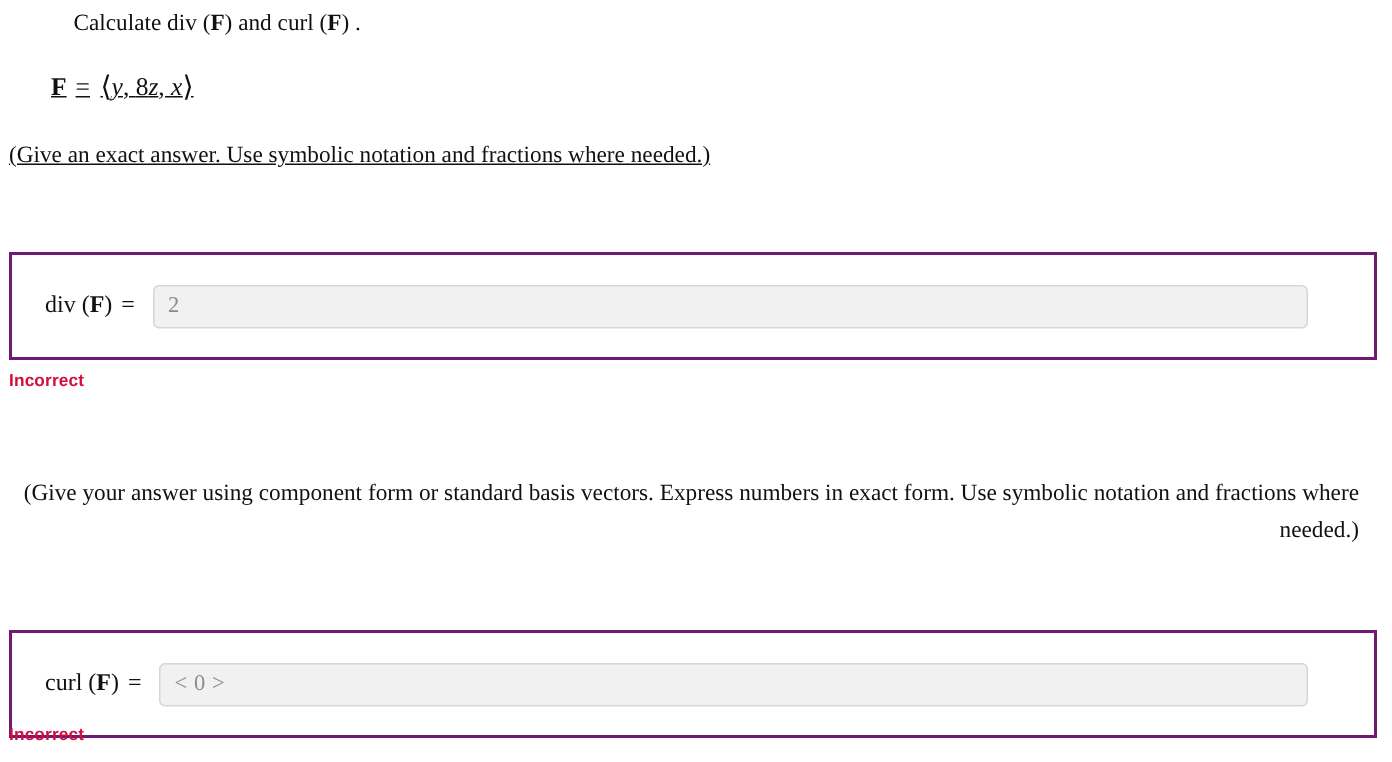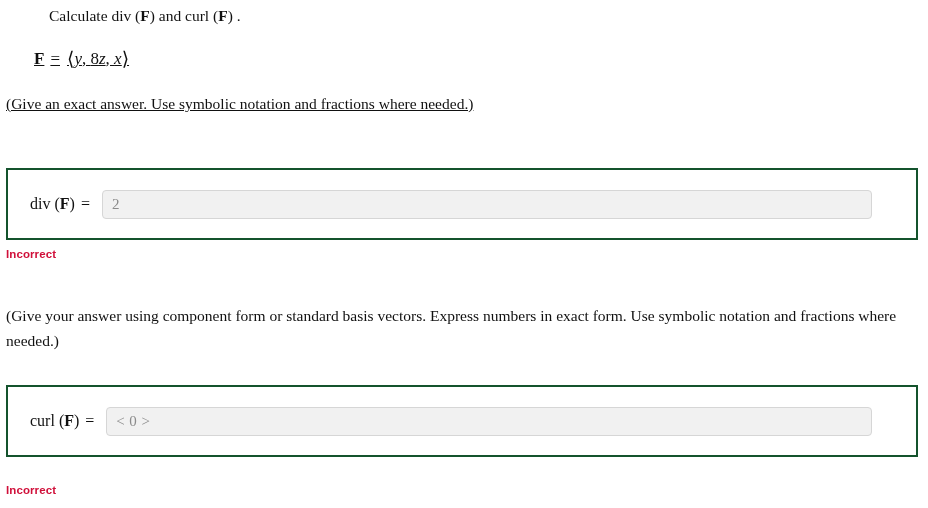--- a/index.html
+++ b/index.html
@@ -67,21 +67,21 @@
     font-size: 19px;
     vertical-align: -1px;
   }
 
   
   .answer-box {
     position: absolute;
     left: 6px;
     width: 912px;
     box-sizing: border-box;
-    border: 2px solid #14532d;
+    border: 2px solid #701a75;
     background: #ffffff;
     display: flex;
     align-items: center;
   }
   .answer-label {
     font-size: 16px;
     color: #111111;
     white-space: nowrap;
     padding-left: 22px;
     padding-right: 12px;
@@ -139,23 +139,23 @@
   <div class="answer-box" style="top:168px; height:72px;">
     <div class="answer-label">
       <span class="up">div</span><span> (</span><span class="bf">F</span><span>)</span><span class="eq">=</span>
     </div>
     <div class="answer-input">
       <span class="val">2</span>
     </div>
   </div>
   <div class="status" style="top:248px;">Incorrect</div>
 
-  <div class="para" style="top:303px; width:900px;">(Give your answer using component form or standard basis vectors. Express numbers in exact form. Use symbolic notation and fractions where needed.)</div>
+  <div class="para" style="top:316px; width:900px;text-align:right;">(Give your answer using component form or standard basis vectors. Express numbers in exact form. Use symbolic notation and fractions where needed.)</div>
 
-  <div class="answer-box" style="top:385px; height:72px;">
+  <div class="answer-box" style="top:420px; height:72px;">
     <div class="answer-label">
       <span class="up">curl</span><span> (</span><span class="bf">F</span><span>)</span><span class="eq">=</span>
     </div>
     <div class="answer-input">
       <span class="val">&lt; 0 &gt;</span>
     </div>
   </div>
   <div class="status" style="top:484px;">Incorrect</div>
 
 </div>

